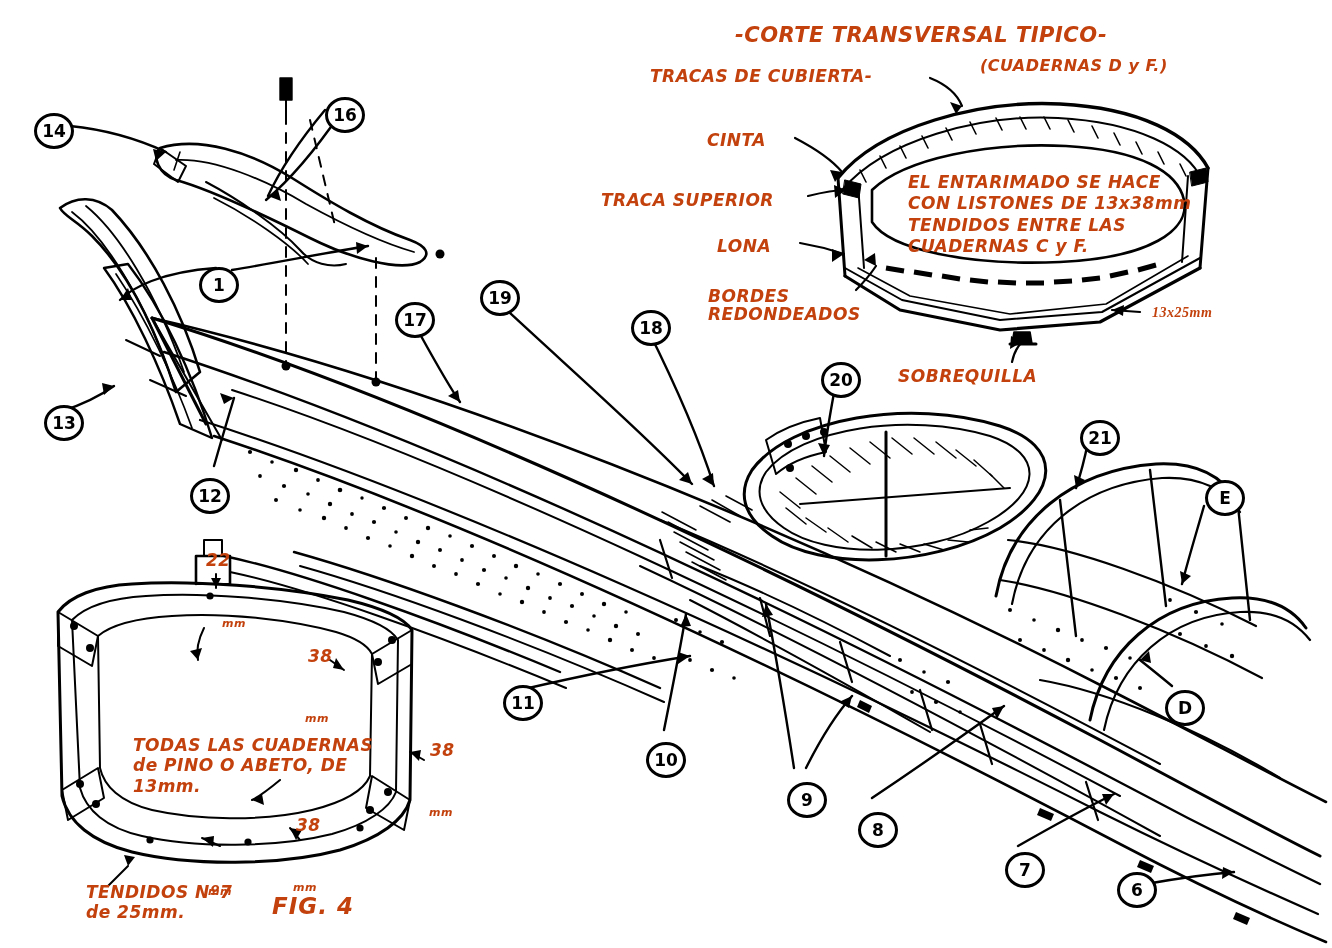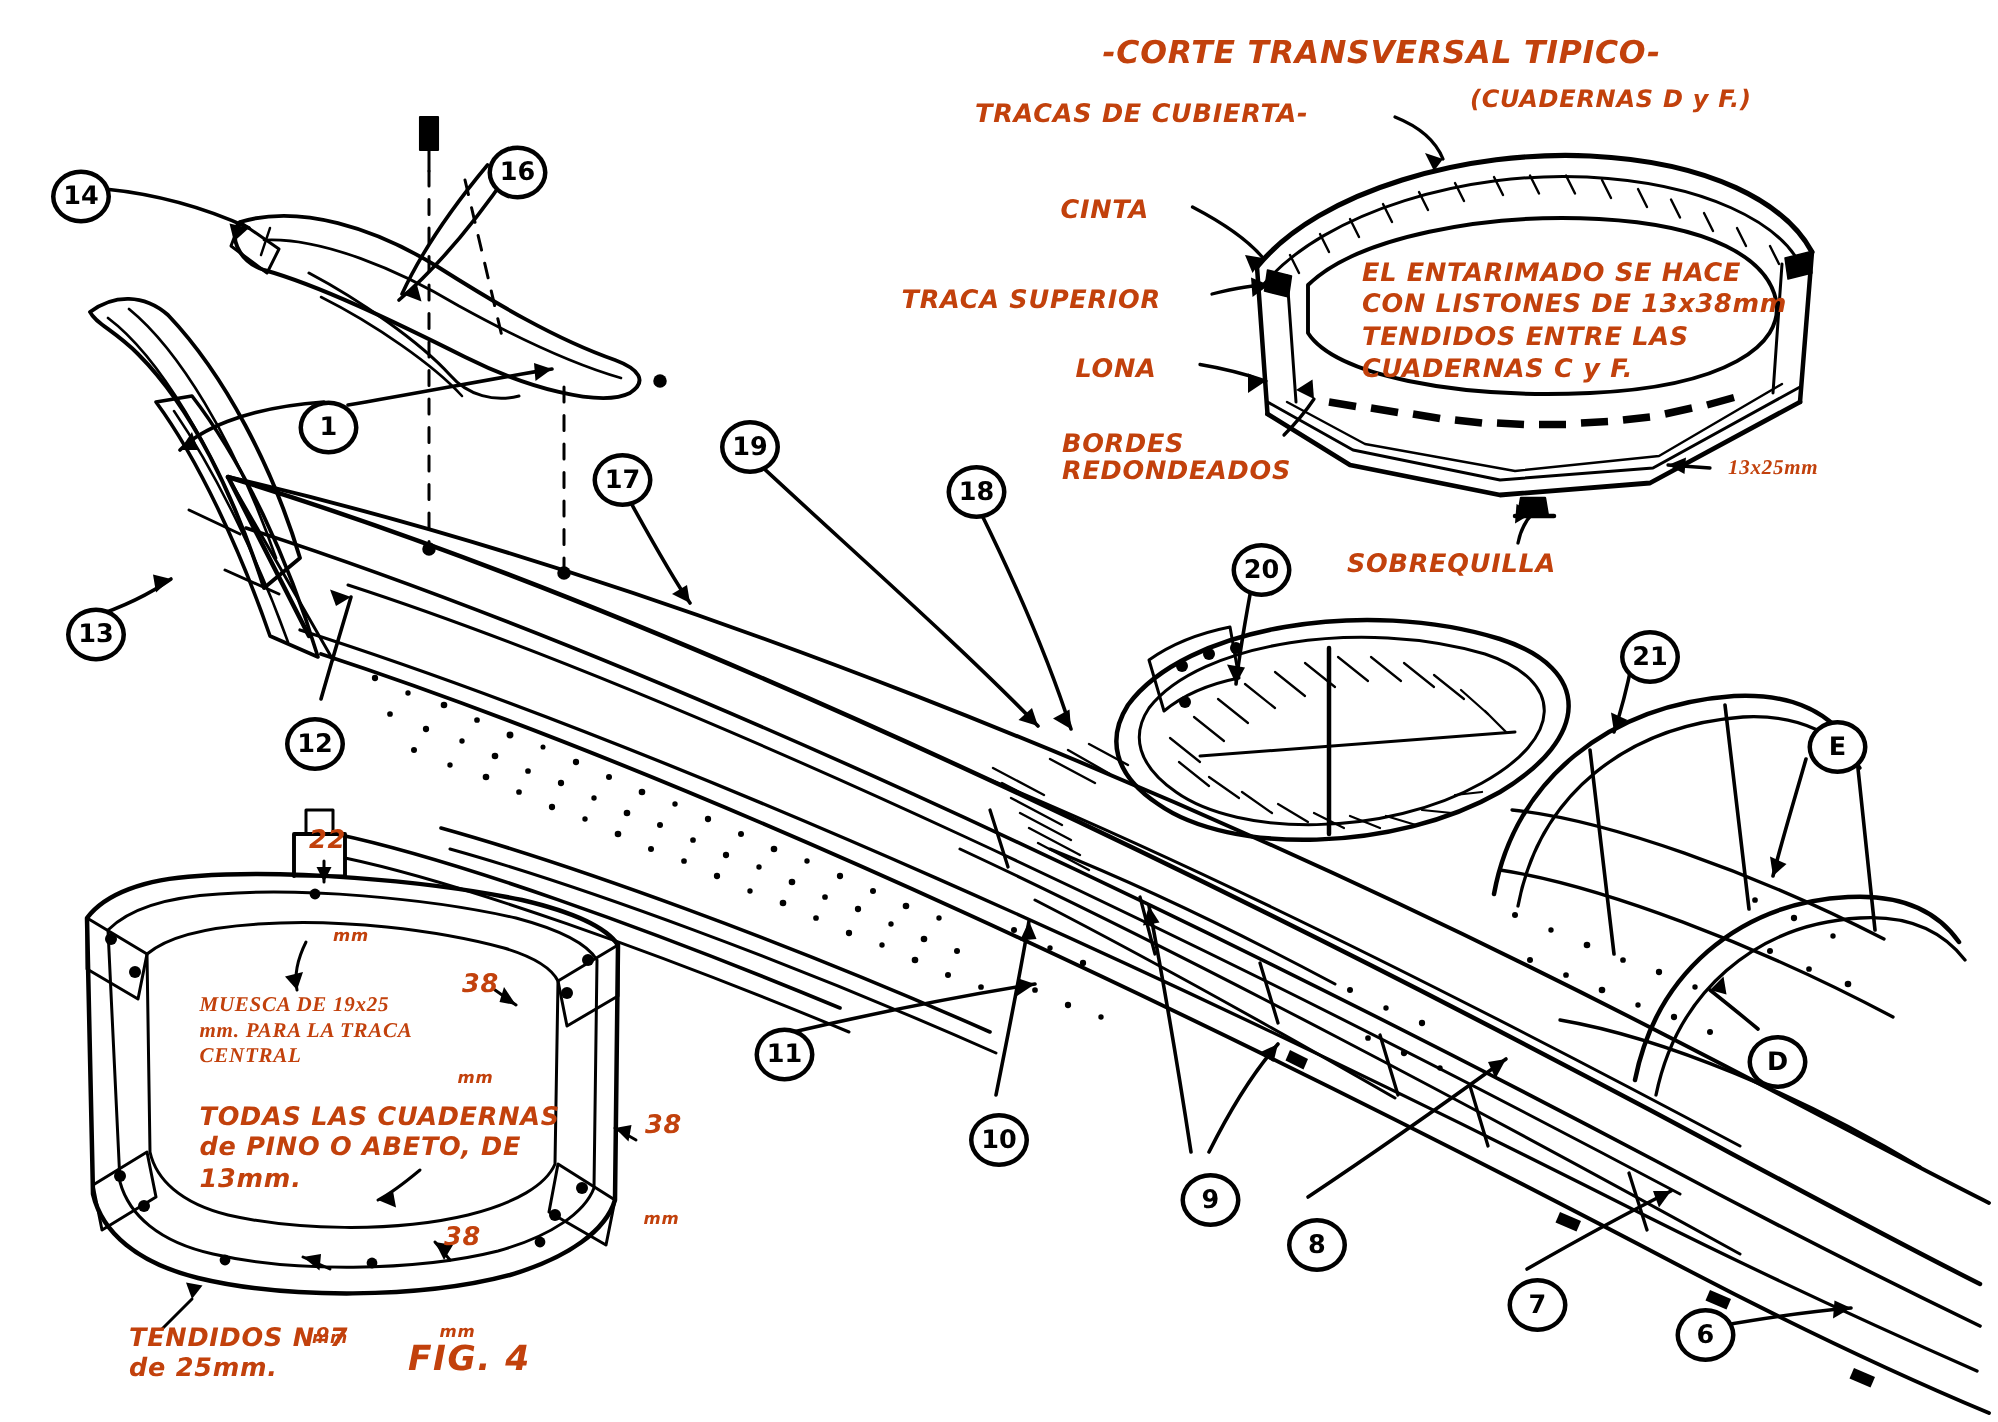--- a/index.html
+++ b/index.html
@@ -435,23 +435,20 @@
   <div class="lbl med it" style="left:708px;top:288px;">BORDES
 REDONDEADOS</div>
   <div class="lbl med it" style="left:898px;top:368px;">SOBREQUILLA</div>
   <div class="lbl sm it" style="left:1152px;top:306px;">13x25mm</div>
 
   <div class="lbl med it" style="left:908px;top:172px;line-height:1.25;">EL ENTARIMADO SE HACE
 CON LISTONES DE 13x38mm
 TENDIDOS ENTRE LAS
 CUADERNAS C y F.</div>
 
-  <div class="lbl sm it" style="left:133px;top:663px;line-height:1.2;">MUESCA DE 19x25
-mm. PARA LA TRACA
-CENTRAL</div>
   <div class="lbl med it" style="left:133px;top:735px;line-height:1.2;">TODAS LAS CUADERNAS
 de PINO O ABETO, DE
 13mm.</div>
   <div class="lbl med it" style="left:86px;top:882px;line-height:1.2;">TENDIDOS Nº7
 de 25mm.</div>
 
   <div class="lbl med it" style="left:206px;top:552px;">22</div>
   <div class="lbl xs it" style="left:222px;top:572px;">mm</div>
   <div class="lbl med it" style="left:308px;top:648px;">38</div>
   <div class="lbl xs it" style="left:305px;top:667px;">mm</div>

